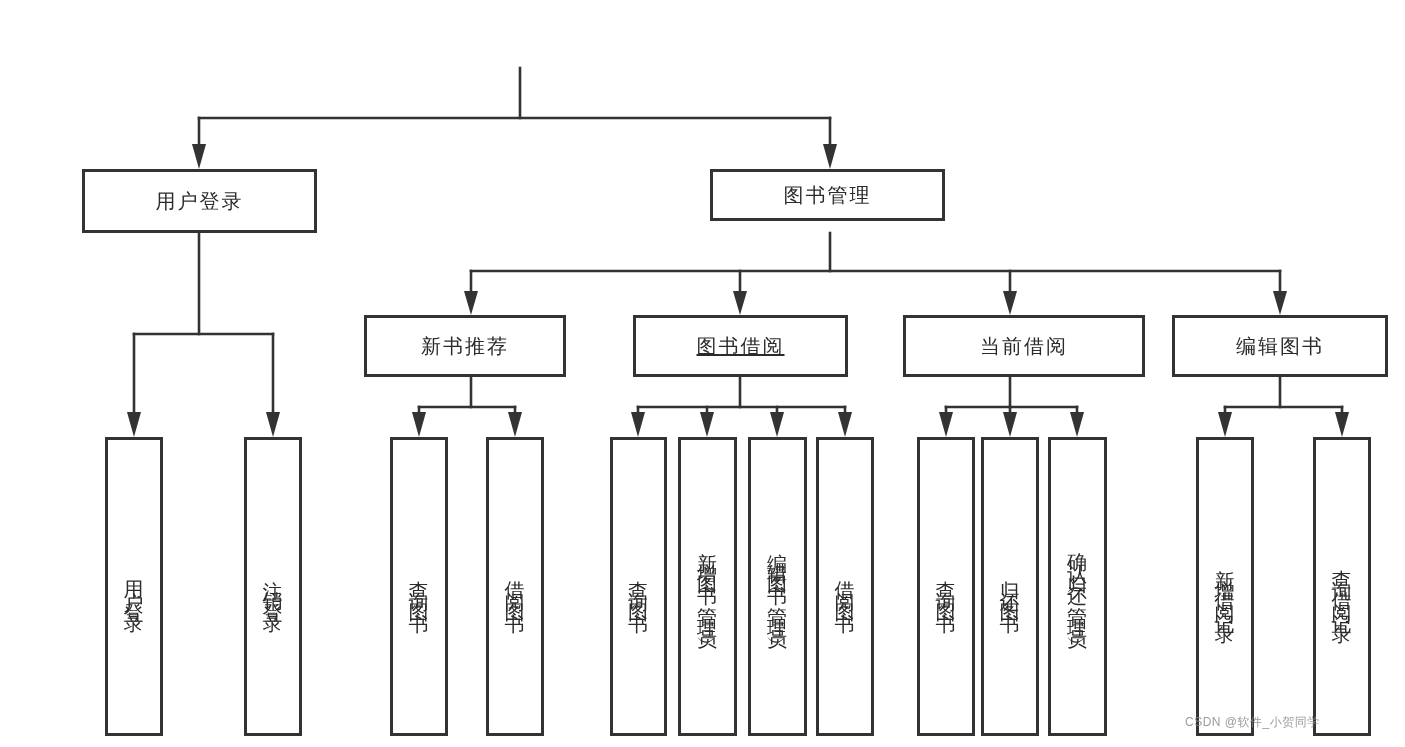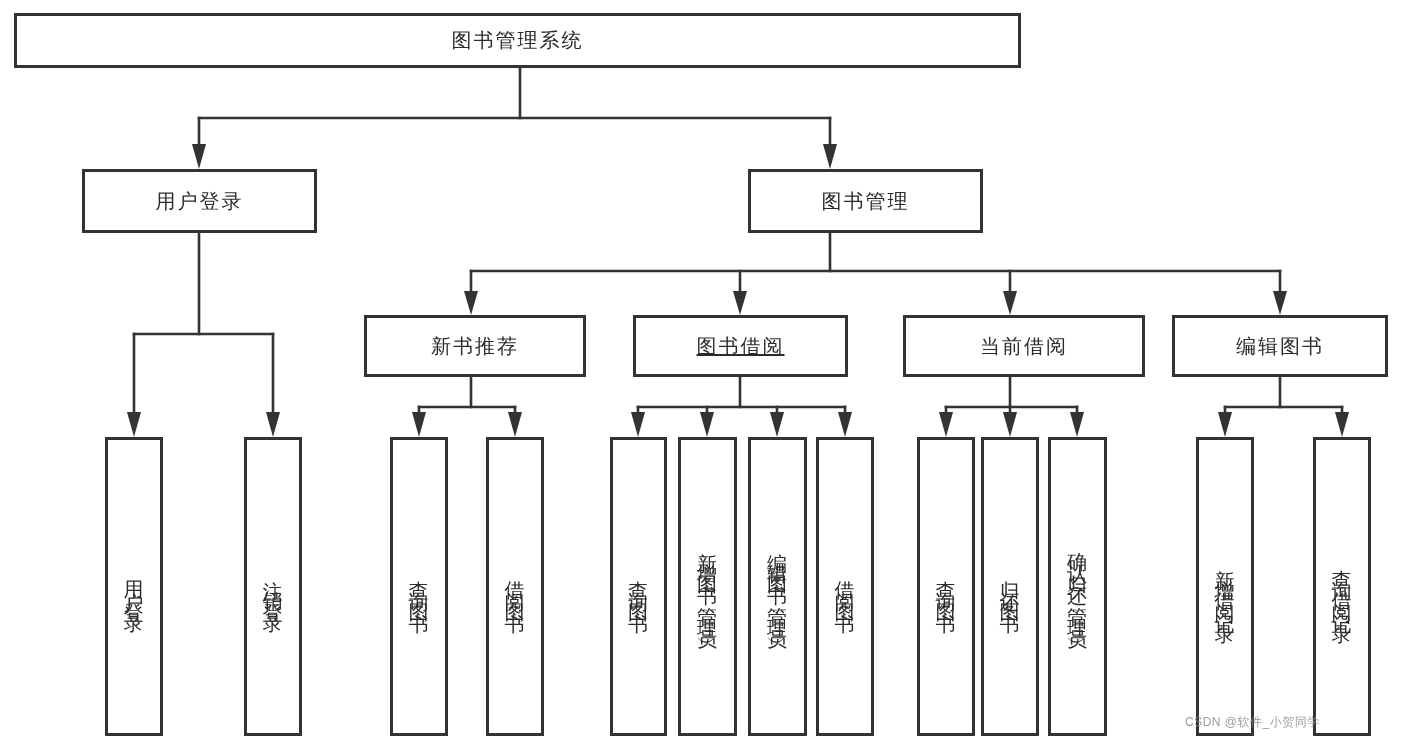--- a/index.html
+++ b/index.html
@@ -122,32 +122,29 @@
       <polygon points="777,437  770,412  784,412"></polygon>
       <polygon points="845,437  838,412  852,412"></polygon>
       <polygon points="946,437  939,412  953,412"></polygon>
       <polygon points="1010,437 1003,412 1017,412"></polygon>
       <polygon points="1077,437 1070,412 1084,412"></polygon>
       <polygon points="1225,437 1218,412 1232,412"></polygon>
       <polygon points="1342,437 1335,412 1349,412"></polygon>
     </g>
   </svg>
 
-  <div class="node hnode" style="left:14px; top:13px; width:1007px; height:55px;">
-    <span>图书管理系统</span>
-  </div>
 
   <div class="node hnode" style="left:82px; top:169px; width:235px; height:64px;">
     <span>用户登录</span>
   </div>
-  <div class="node hnode" style="left:748px; top:169px; width:235px; height:64px;">
+  <div class="node hnode" style="left:710px; top:169px; width:235px; height:52px;">
     <span>图书管理</span>
   </div>
 
-  <div class="node hnode" style="left:364px; top:315px; width:222px; height:62px;">
+  <div class="node hnode" style="left:364px; top:315px; width:202px; height:62px;">
     <span>新书推荐</span>
   </div>
   <div class="node hnode" style="left:633px; top:315px; width:215px; height:62px;text-decoration:underline;">
     <span>图书借阅</span>
   </div>
   <div class="node hnode" style="left:903px; top:315px; width:242px; height:62px;">
     <span>当前借阅</span>
   </div>
   <div class="node hnode" style="left:1172px; top:315px; width:216px; height:62px;">
     <span>编辑图书</span>

